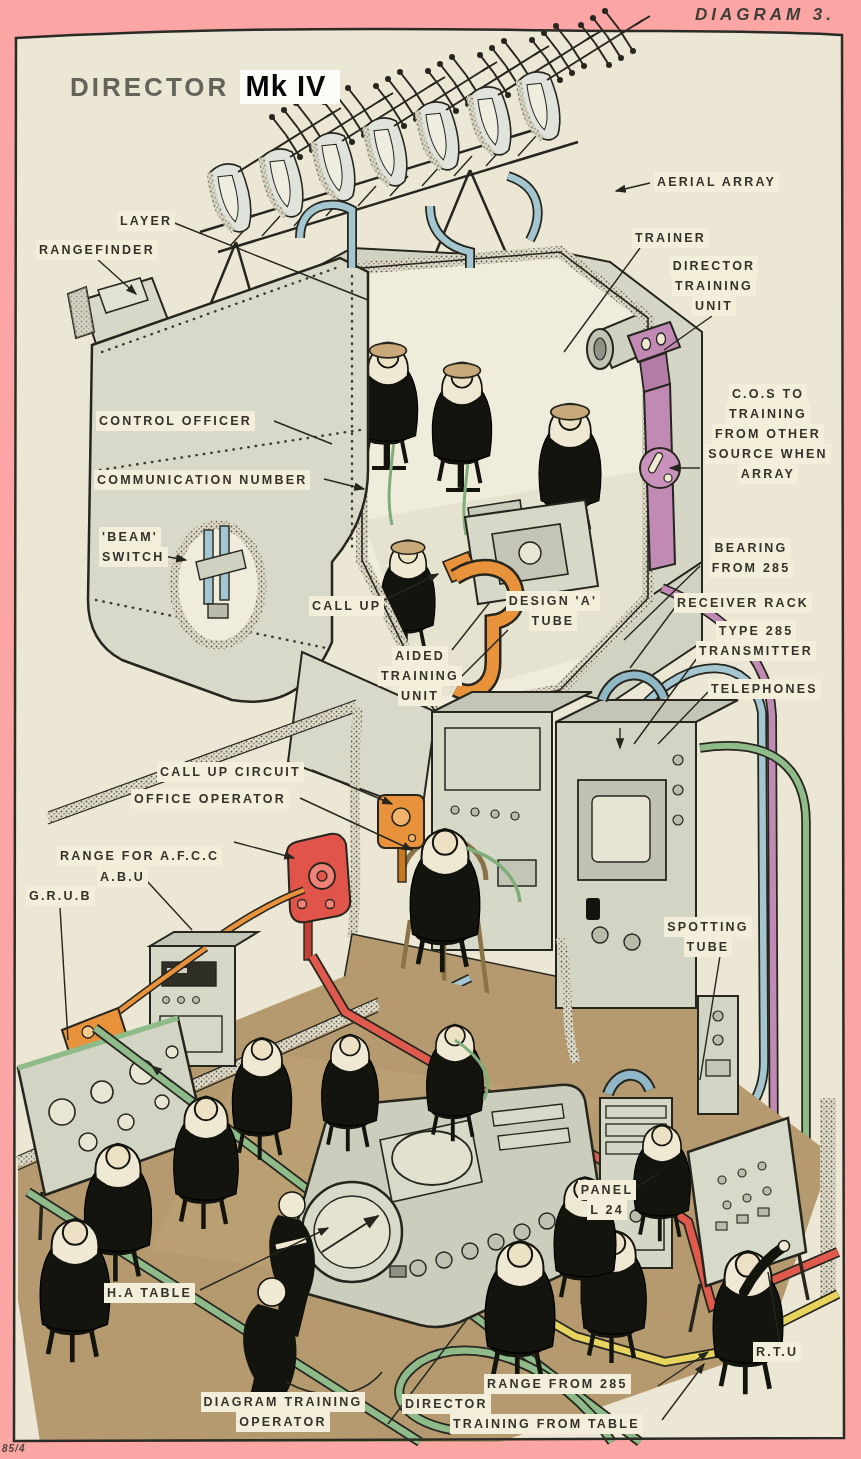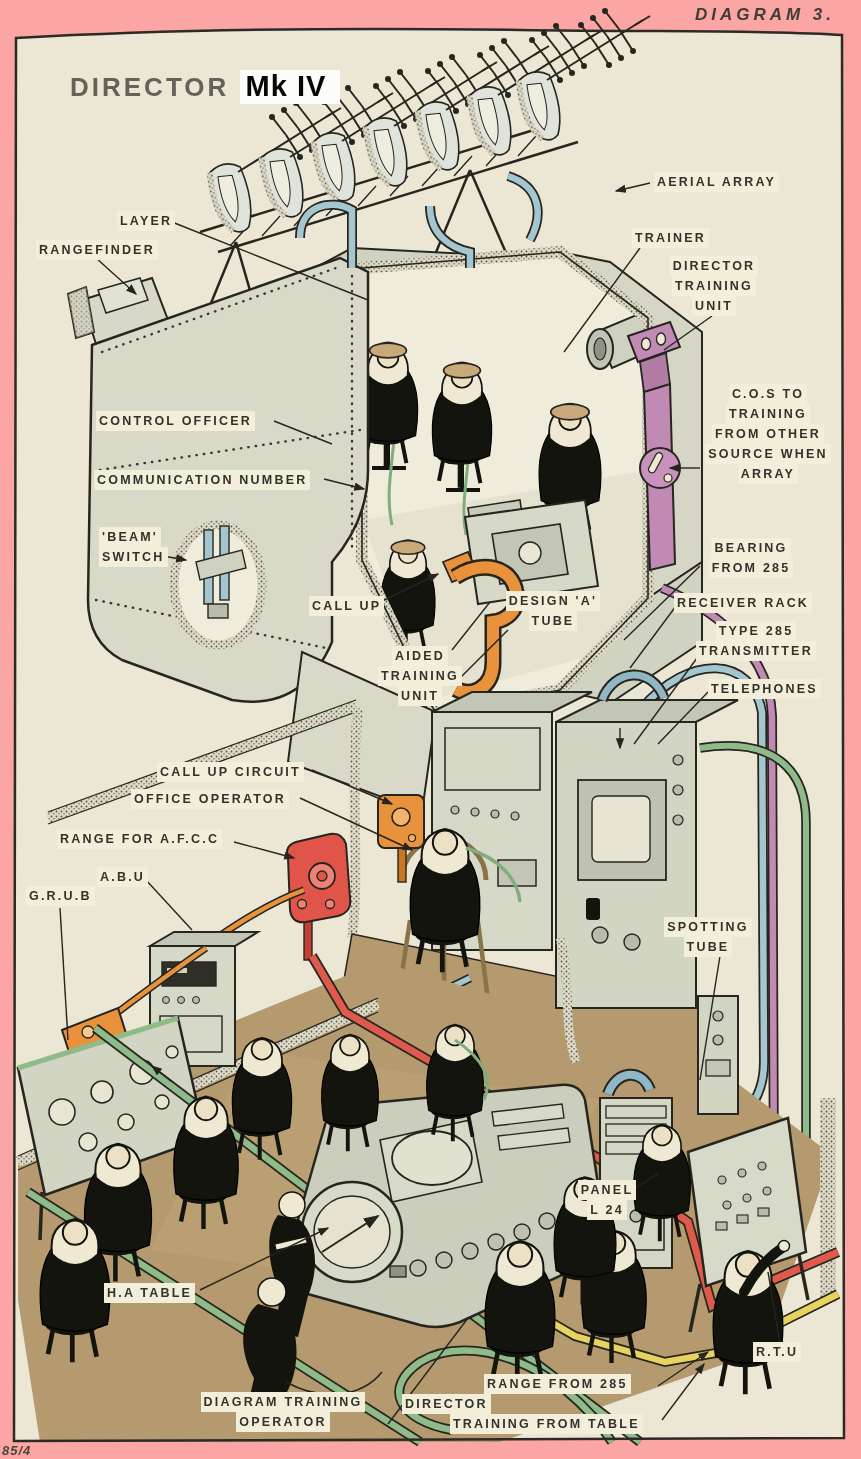--- a/index.html
+++ b/index.html
@@ -11,21 +11,21 @@
   .title1{position:absolute;top:36px;left:70px;width:720px;text-align:center;
         color:#63635a;font-weight:700;font-size:26px;letter-spacing:3px;white-space:nowrap;}
   .title2{position:absolute;top:70px;left:70px;width:620px;text-align:left;
         color:#63635a;font-weight:700;font-size:26px;letter-spacing:3px;white-space:nowrap;}
   .mark{color:#060606;font-size:29px;letter-spacing:1px;background:#fcfcf9;padding:0 14px 2px 6px;}
   .lbl{position:absolute;color:#32322b;font-weight:700;font-size:12.5px;
         letter-spacing:2.2px;line-height:1.6;white-space:nowrap;}
   .lbl span{display:block;width:max-content;background:#f3eeda;padding:0 3px;}
   .lbl.c span{margin-left:auto;margin-right:auto;}
   .lbl.ind span:nth-child(2){margin-left:48px;}
-  .plate-no{position:absolute;left:2px;top:1443px;font-size:13px;font-style:italic;
+  .plate-no{position:absolute;left:2px;top:1443px;font-size:10px;font-style:italic;
         font-weight:700;color:#4a463c;letter-spacing:1px;}
 </style>
 </head>
 <body>
 
 <div class="page">
 
 <svg class="scene" width="861" height="1459" viewBox="0 0 861 1459">
 <defs>
   <pattern id="stip" width="5" height="5" patternUnits="userSpaceOnUse">
@@ -499,21 +499,21 @@
     </div>
 <div class="lbl" style="left:708px;top:679px">
   <span>TELEPHONES</span>
     </div>
 <div class="lbl" style="left:157px;top:762px">
   <span>CALL UP CIRCUIT</span>
     </div>
 <div class="lbl" style="left:131px;top:789px">
   <span>OFFICE OPERATOR</span>
     </div>
-<div class="lbl" style="left:57px;top:829px">
+<div class="lbl" style="left:57px;top:846px">
   <span>RANGE FOR A.F.C.C</span>
     </div>
 <div class="lbl" style="left:97px;top:867px">
   <span>A.B.U</span>
     </div>
 <div class="lbl" style="left:26px;top:886px">
   <span>G.R.U.B</span>
     </div>
 <div class="lbl c" style="left:656px;top:917px;width:104px">
   <span>SPOTTING</span>

